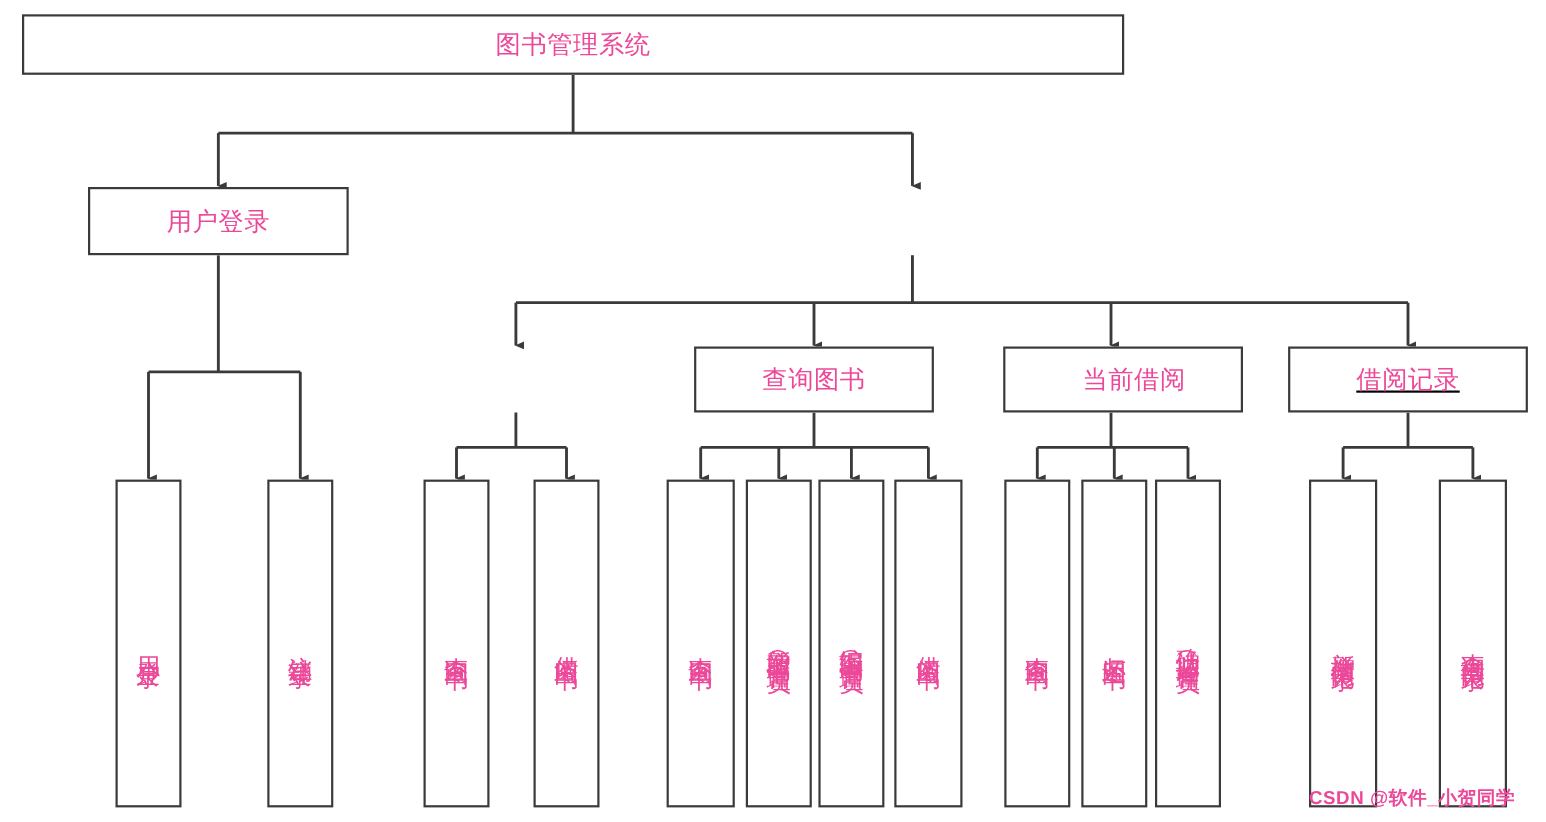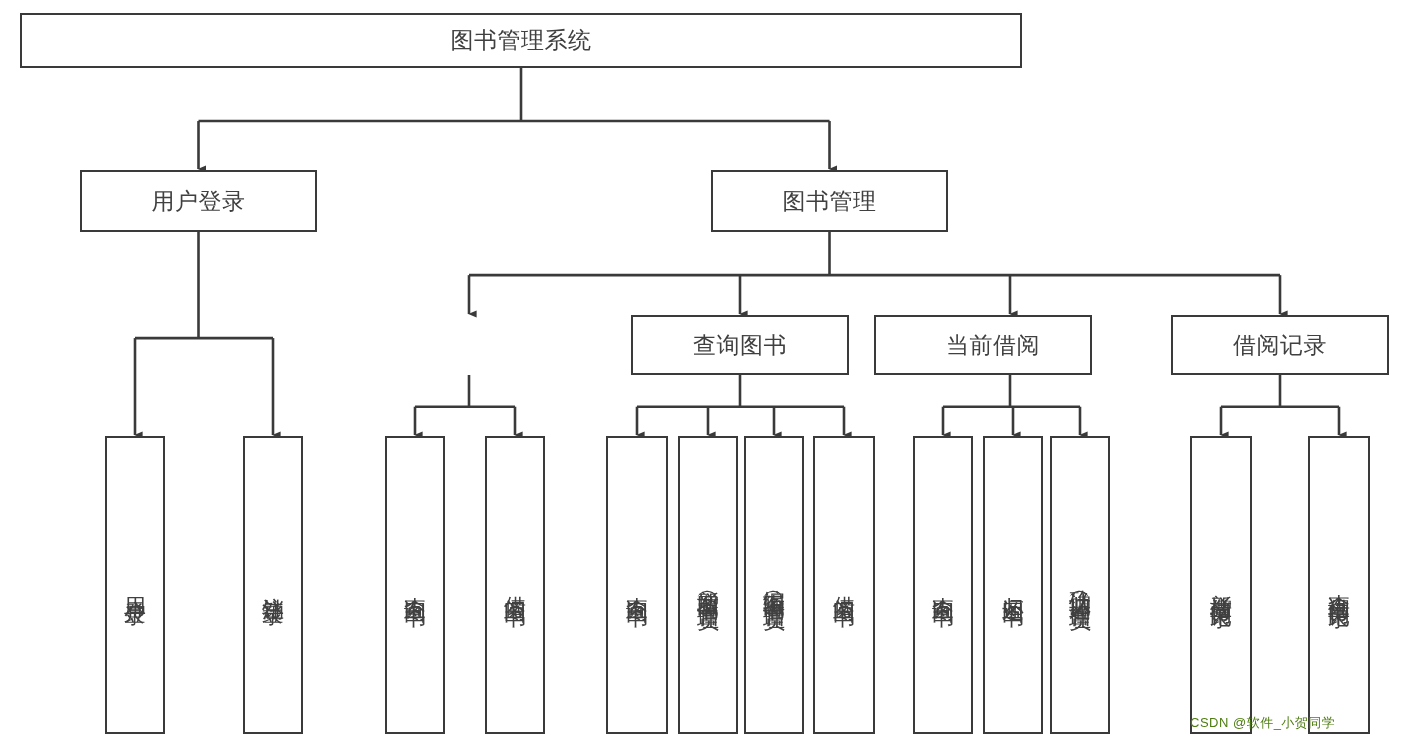--- a/index.html
+++ b/index.html
@@ -28,46 +28,47 @@
     position: absolute;
     box-sizing: border-box;
     background: #ffffff;
     border: 2.2px solid #3a3a3a;
     display: flex;
     align-items: center;
     justify-content: center;
     overflow: hidden;
   }
   .node-label {
-    color: #404040;
+    color: #ec4899;
     line-height: 1.08;
     white-space: nowrap;
   }
   .node.horizontal .node-label {
     font-size: 23px;
     letter-spacing: 0.5px;
   }
   .node.vertical {
     align-items: center;
     justify-content: center;
   }
   .node.vertical .node-label {
     writing-mode: vertical-rl;
     text-orientation: upright;
     font-size: 22px;
     letter-spacing: 3px;
     white-space: nowrap;
   }
   .watermark {
     position: absolute;
-    color: #4d7c0f;
-    font-size: 13px;
+    color: #ec4899;
+    font-size: 17px;
     letter-spacing: 0.5px;
     white-space: nowrap;
     user-select: none;
+    font-weight: bold;
   }
 </style>
 </head>
 <body>
 
 <div id="canvas">
 
   <svg id="edges" viewBox="0 0 1405 747" xmlns="http://www.w3.org/2000/svg">
     <defs>
       <marker id="arrowhead" markerWidth="9" markerHeight="9" refX="4.2" refY="7.6" orient="auto" markerUnits="userSpaceOnUse">
@@ -111,31 +112,28 @@
       </g>
   </svg>
 
   <div class="node horizontal" style="left: 20px; top: 13px; width: 1002px; height: 55px;">
     <span class="node-label">图书管理系统</span>
   </div>
 
   <div class="node horizontal" style="left: 80px; top: 170px; width: 237px; height: 62px;">
     <span class="node-label">用户登录</span>
   </div>
-  <div class="node horizontal" style="left: 711px; top: 170px; width: 237px; height: 62px;">
-    <span class="node-label">图书管理</span>
-  </div>
 
   <div class="node horizontal" style="left: 631px; top: 315px; width: 218px; height: 60px;">
     <span class="node-label">查询图书</span>
   </div>
-  <div class="node horizontal" style="left: 874px; top: 315px; width: 218px; height: 60px; padding-left: 20px;">
+  <div class="node horizontal" style="left: 912px; top: 315px; width: 218px; height: 60px; padding-left: 20px;">
     <span class="node-label">当前借阅</span>
   </div>
-  <div class="node horizontal" style="left: 1171px; top: 315px; width: 218px; height: 60px;">
+  <div class="node horizontal" style="left: 1171px; top: 315px; width: 218px; height: 60px; text-decoration: underline;">
     <span class="node-label">借阅记录</span>
   </div>
 
   <div class="node vertical" style="left: 105px; top: 436px; width: 60px; height: 298px;">
     <span class="node-label">用户登录</span>
   </div>
   <div class="node vertical" style="left: 243px; top: 436px; width: 60px; height: 298px;">
     <span class="node-label">注销登录</span>
   </div>
 

